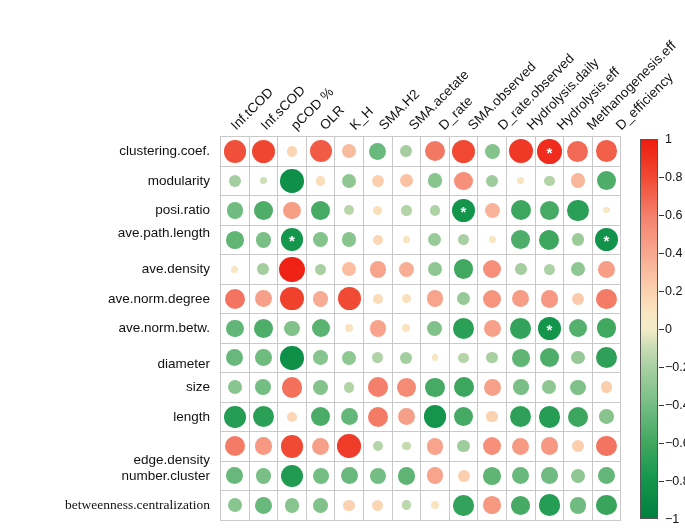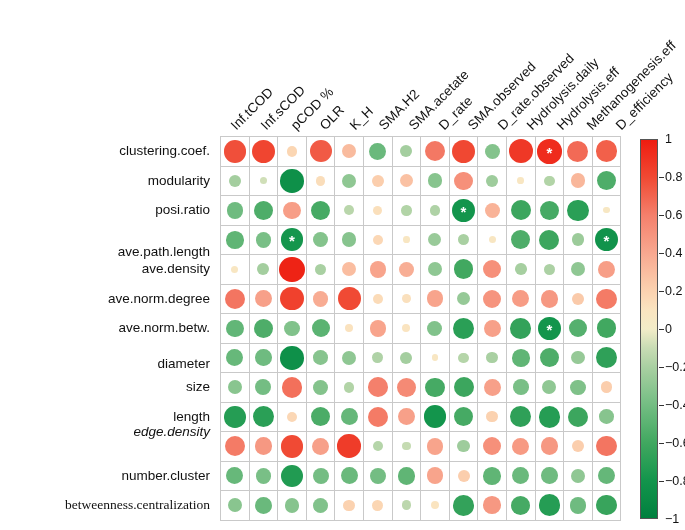--- a/index.html
+++ b/index.html
@@ -159,28 +159,28 @@
       <div class="col-label" style="left: 534.352px; bottom: 4px;">Hydrolysis.daily</div>
       <div class="col-label" style="left: 563.952px; bottom: 4px;">Hydrolysis.eff</div>
       <div class="col-label" style="left: 593.552px; bottom: 4px;">Methanogenesis.eff</div>
       <div class="col-label" style="left: 623.152px; bottom: 4px;">D_efficiency</div>
     </div>
 
   <div class="row-labels">
       <div class="row-label" style="top: 0px;">clustering.coef.</div>
       <div class="row-label" style="top: 29.5px;">modularity</div>
       <div class="row-label" style="top: 59px;">posi.ratio</div>
-      <div class="row-label" style="top: 101px;">ave.path.length</div>
+      <div class="row-label" style="top: 82px;">ave.path.length</div>
       <div class="row-label" style="top: 118px;">ave.density</div>
       <div class="row-label" style="top: 147.5px;">ave.norm.degree</div>
       <div class="row-label" style="top: 177px;">ave.norm.betw.</div>
       <div class="row-label" style="top: 213px;">diameter</div>
       <div class="row-label" style="top: 236px;">size</div>
       <div class="row-label" style="top: 265.5px;">length</div>
-      <div class="row-label" style="top: 281px; font-style: italic;">edge.density</div>
+      <div class="row-label" style="top: 309px;">edge.density</div>
       <div class="row-label" style="top: 324.5px;">number.cluster</div>
       <div class="row-label" style="top: 354px; font-family: Liberation Serif, serif;">betweenness.centralization</div>
     </div>
 
   <div class="matrix">
       <div class="matrix-row">
         <div class="cell" title="clustering.coef. / Inf.tCOD = 0.78">
           <div class="dot" style="width: 22.521px; height: 22.521px; background: rgb(240, 79, 58);"></div>
         </div>
         <div class="cell" title="clustering.coef. / Inf.sCOD = 0.82">

